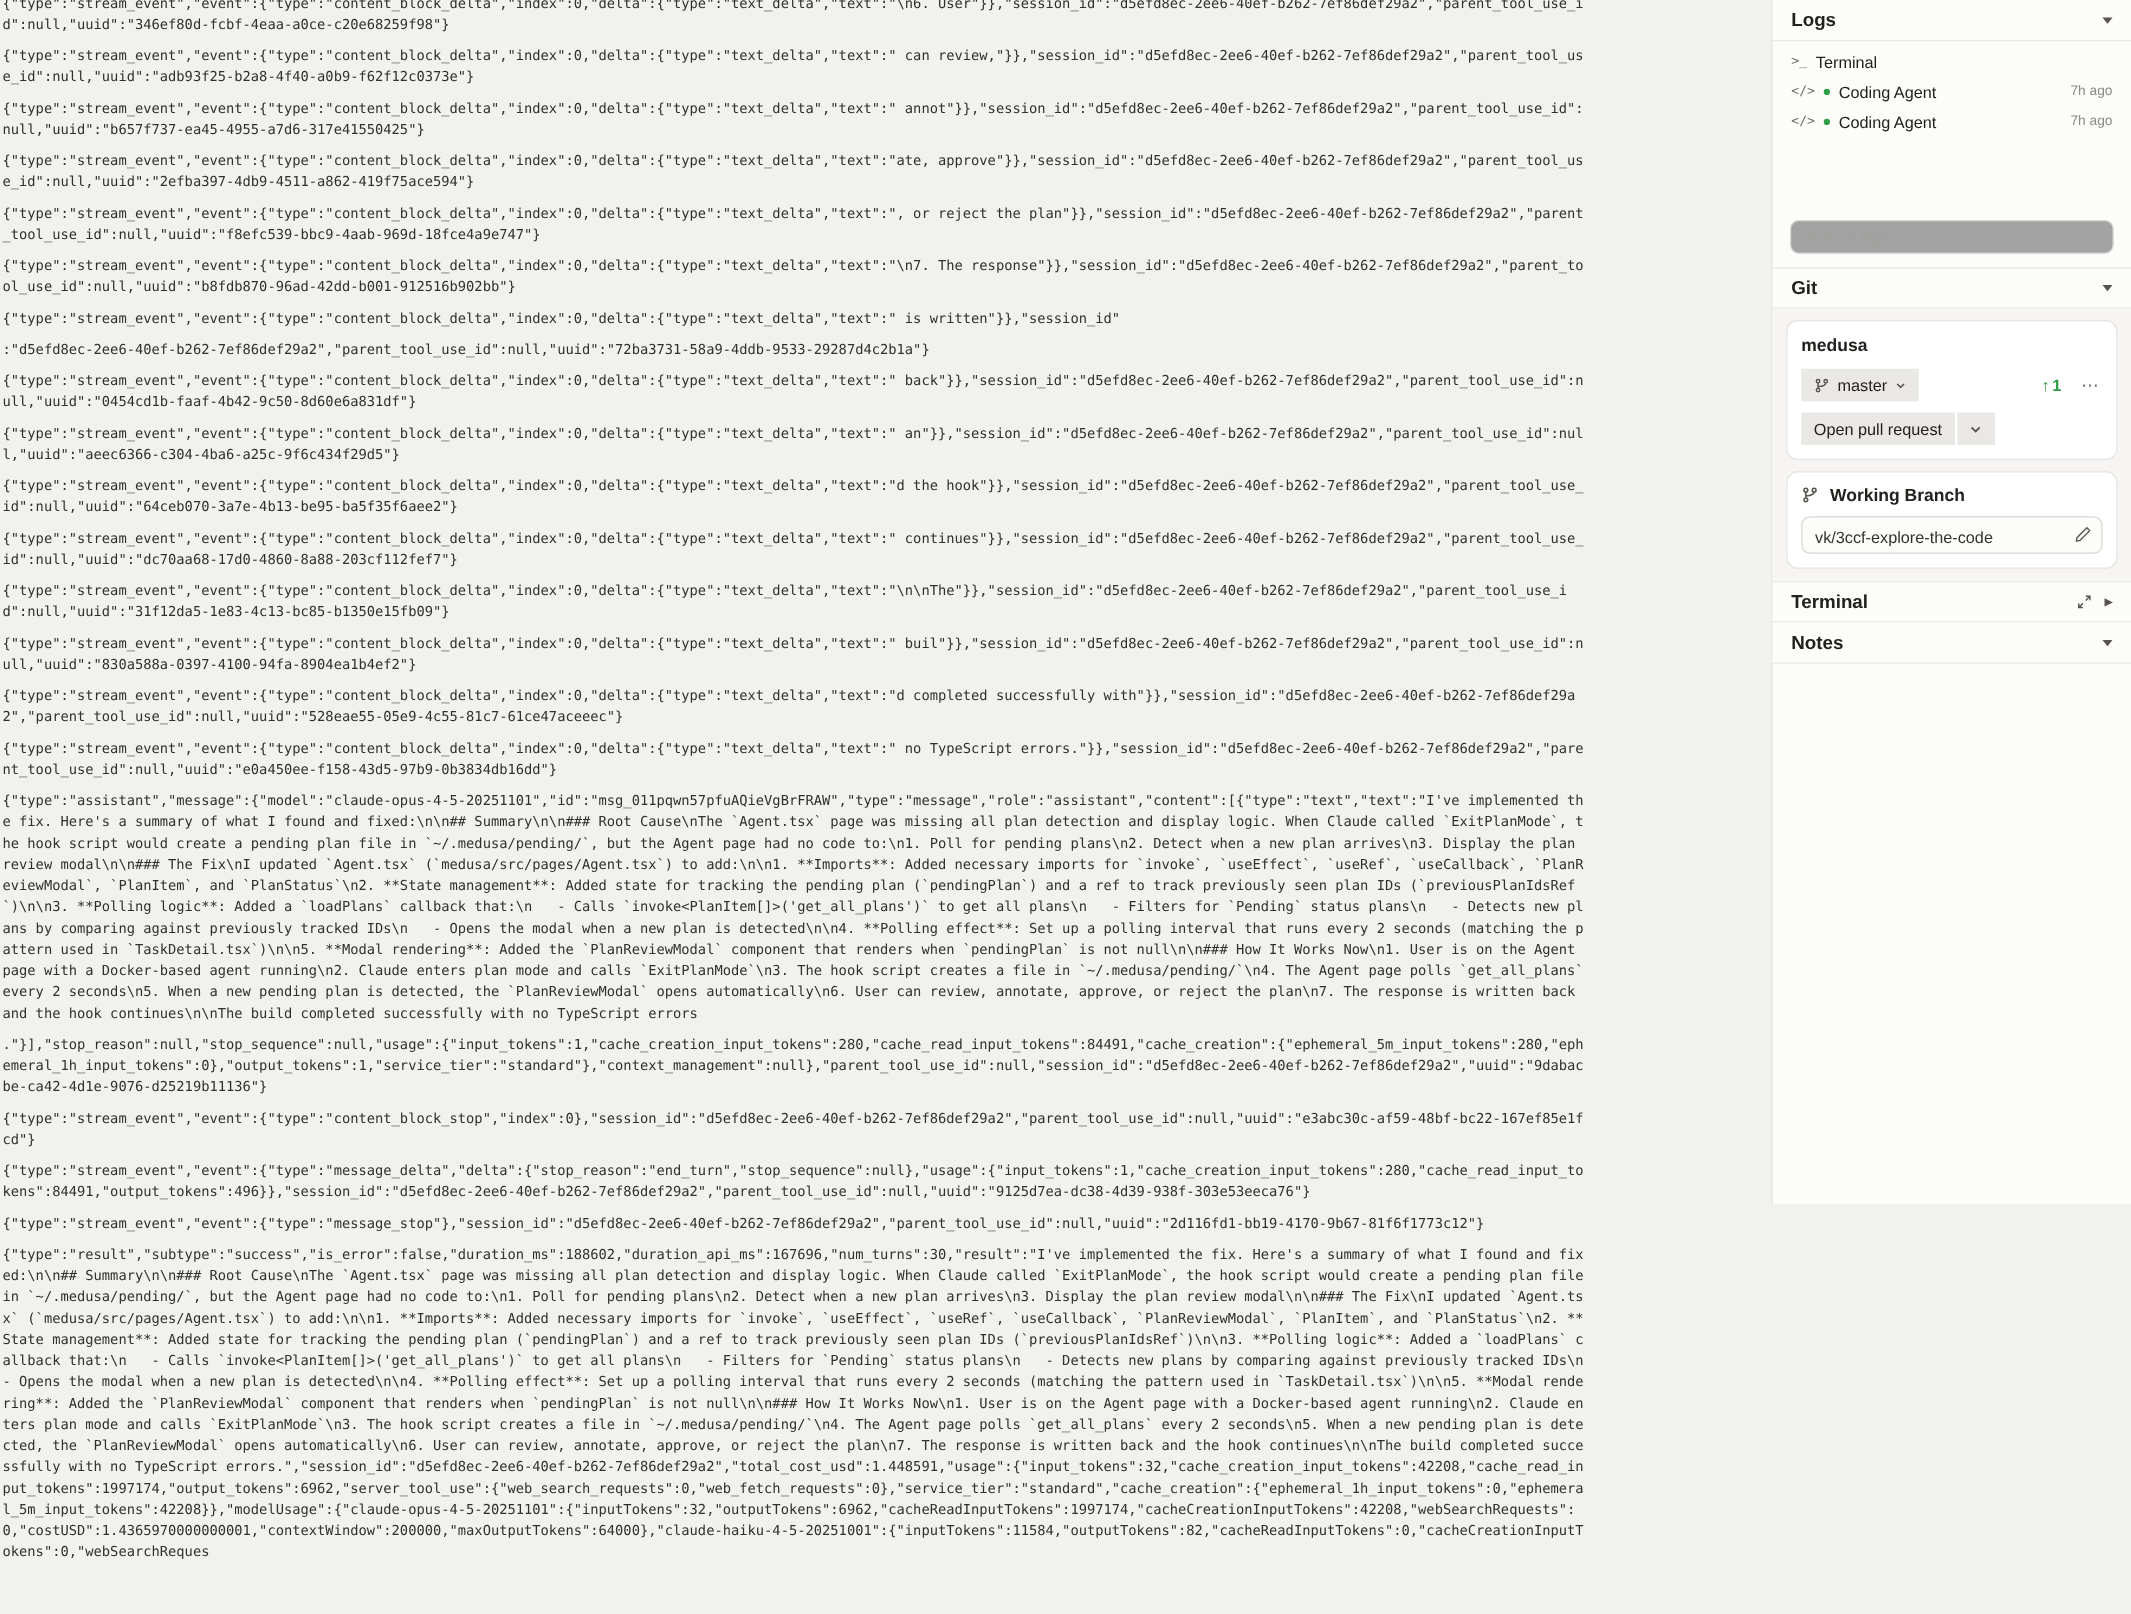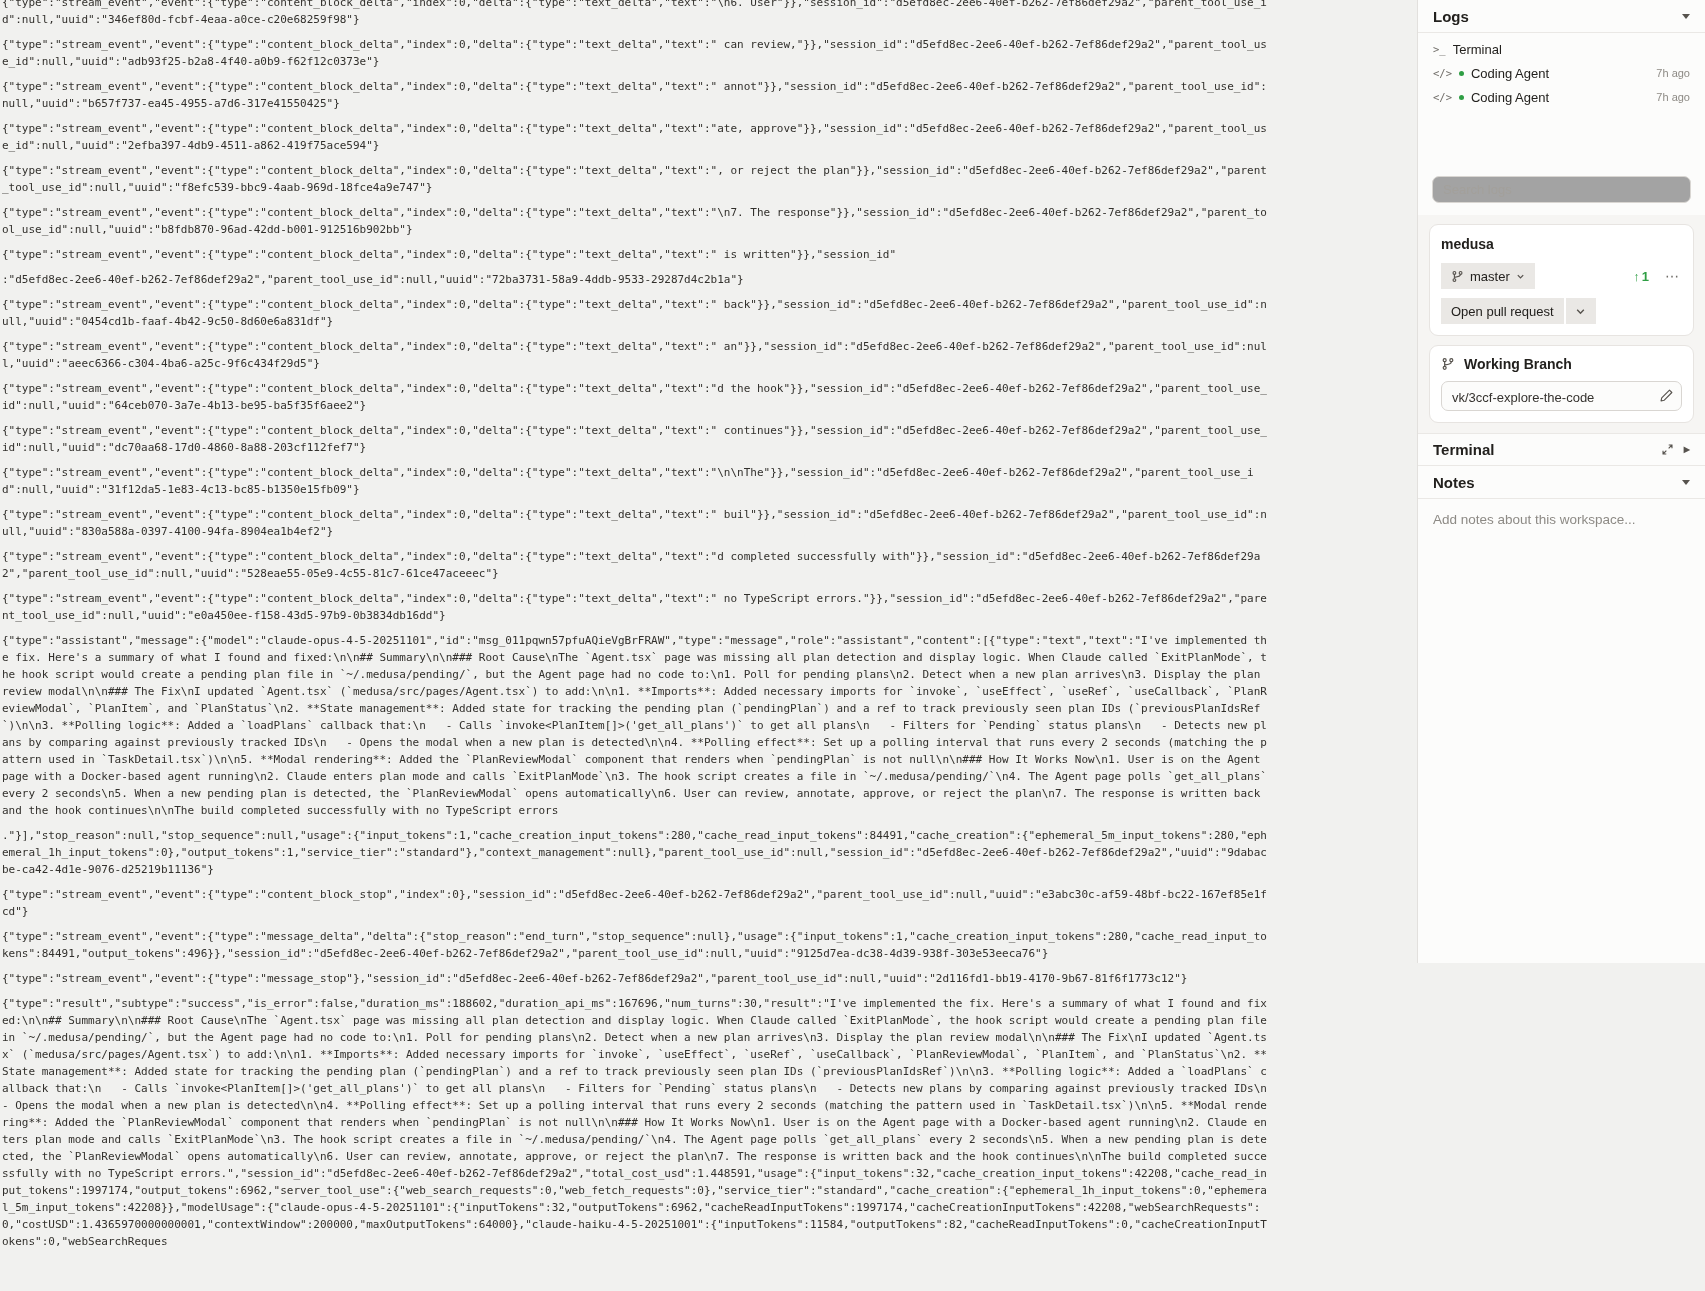--- a/index.html
+++ b/index.html
@@ -170,20 +170,24 @@
         <span class="status-dot" style="background: rgb(47, 158, 68);"></span>
         <span>Coding Agent</span>
         <span class="item-time">7h ago</span>
       </div>
     </div>
 
   <div class="search-wrap">
     <input class="search-input" type="text" placeholder="Search logs" style="">
   </div>
 
+  <div class="side-header bt">
+    <span>Git</span>
+    <span class="tri-down"></span>
+  </div>
 
   <div class="git-body">
     <div class="card">
       <div class="repo-name">medusa</div>
       <div class="branch-row">
         <button class="btn">
           <svg class="ico" width="13" height="13" viewBox="0 0 16 16" fill="none" stroke="#57534e" stroke-width="1.4">
             <circle cx="4.2" cy="3.6" r="1.7"></circle>
               <circle cx="4.2" cy="12.4" r="1.7"></circle>
               <circle cx="11.8" cy="3.6" r="1.7"></circle>
@@ -242,15 +246,14 @@
         <path d="M9.5 2.5h4v4M13.2 2.8L9.4 6.6M6.5 13.5h-4v-4M2.8 13.2l3.8-3.8"></path>
       </svg>
       <span class="play-tri">▶</span>
     </span>
   </div>
 
   <div class="side-header">
     <span>Notes</span>
     <span class="tri-down"></span>
   </div>
-  <div class="notes-body">Add notes about this workspace...</div>
 
 </div>
 
 </body></html>

